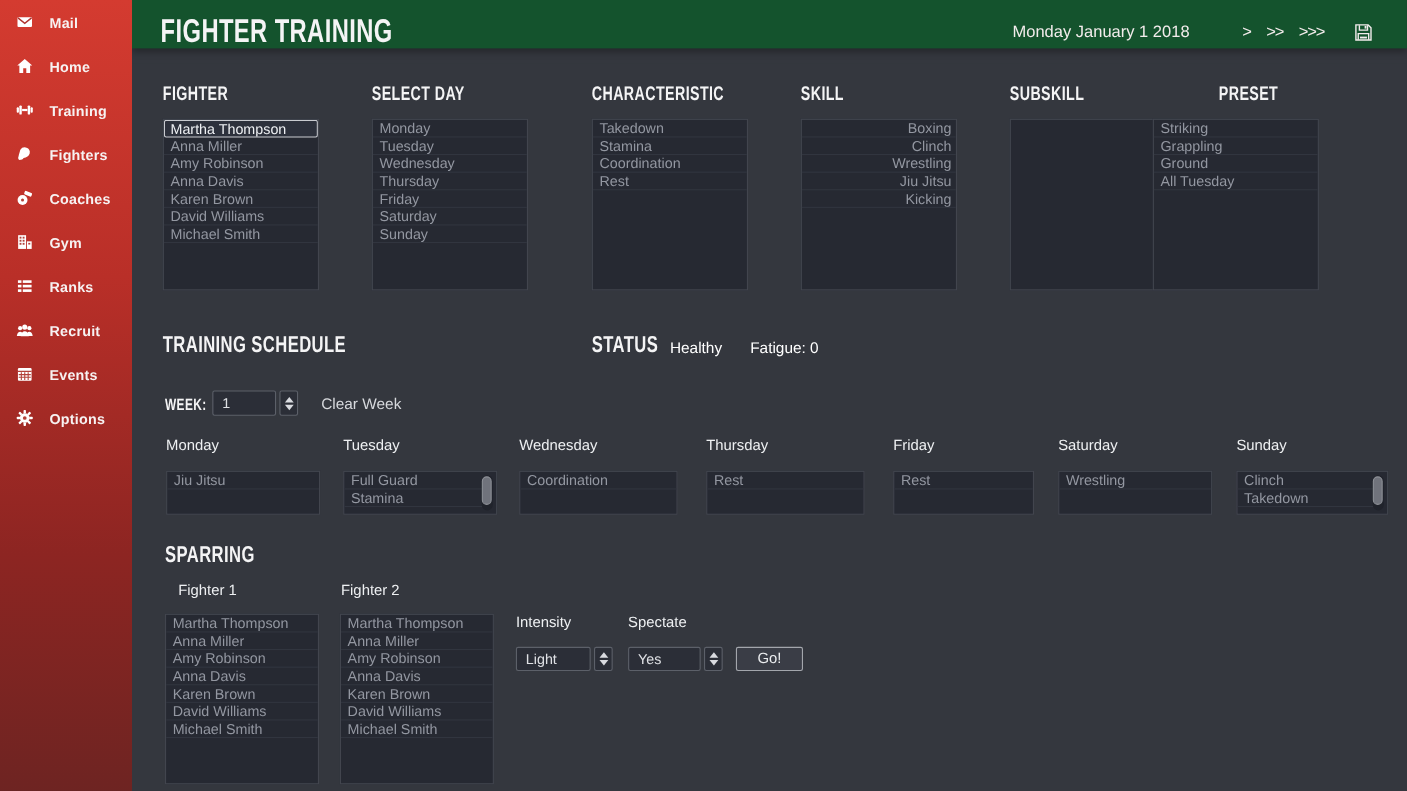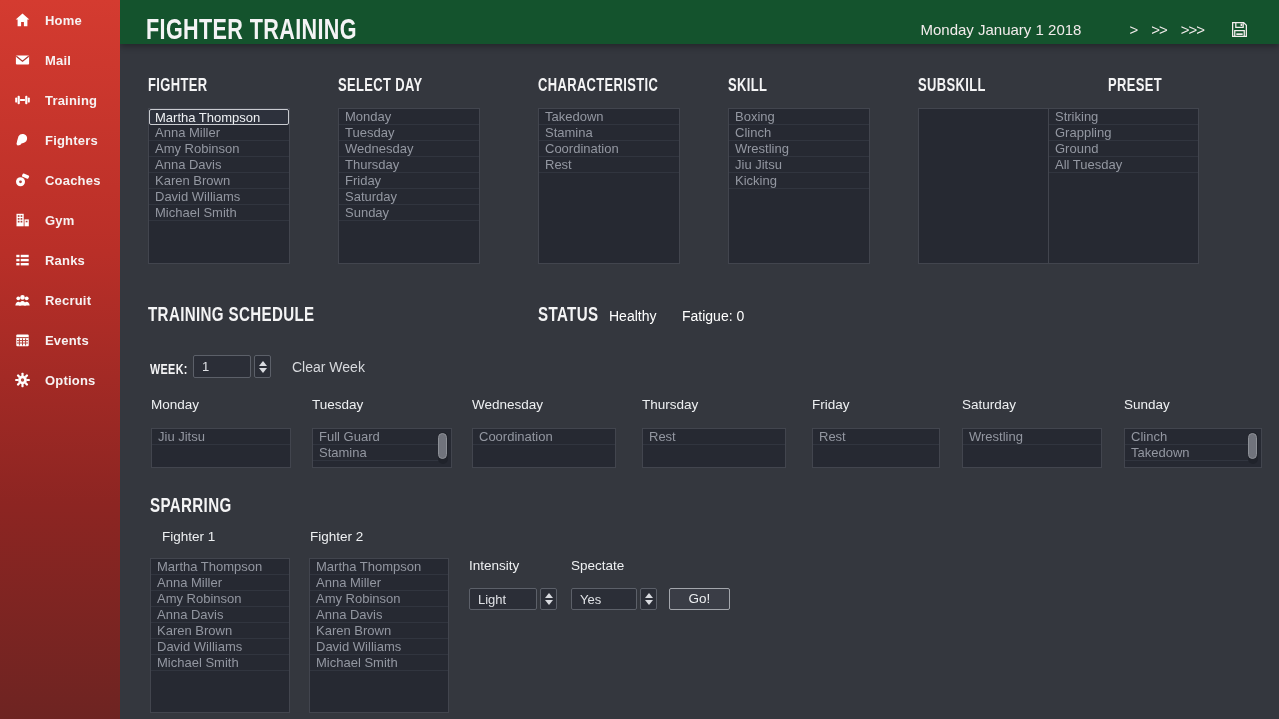--- a/index.html
+++ b/index.html
@@ -91,34 +91,34 @@
     background:#70737c; border:1px solid #8d9097; border-radius:5px; cursor:grab;
   }
   .day-entries { padding-right:4px; }
 </style>
 </head>
 <body>
 
 <aside class="sidebar">
   <div class="nav-item">
     <span class="ico">
-      <svg width="17" height="16" viewBox="0 0 16 16" fill="#fff">
-          <path d="M8 1.6 14.8 7.6 12.9 7.6 12.9 14.3 9.4 14.3 9.4 10 6.6 10 6.6 14.3 3.1 14.3 3.1 7.6 1.2 7.6Z"></path>
-        </svg>
-    </span>
-    <span class="lbl">Home</span>
-  </div>
-  <div class="nav-item">
-    <span class="ico">
       <svg width="17" height="16" viewBox="0 0 16 16">
           <rect x="1.4" y="3.6" width="13.2" height="9" rx="1" fill="#fff"></rect>
           <path d="M1.8 4.2 8 9.2 14.2 4.2" fill="none" stroke="#b03430" stroke-width="1.3"></path>
         </svg>
     </span>
     <span class="lbl">Mail</span>
+  </div>
+  <div class="nav-item">
+    <span class="ico">
+      <svg width="17" height="16" viewBox="0 0 16 16" fill="#fff">
+          <path d="M8 1.6 14.8 7.6 12.9 7.6 12.9 14.3 9.4 14.3 9.4 10 6.6 10 6.6 14.3 3.1 14.3 3.1 7.6 1.2 7.6Z"></path>
+        </svg>
+    </span>
+    <span class="lbl">Home</span>
   </div>
   <div class="nav-item">
     <span class="ico">
       <svg width="17" height="16" viewBox="0 0 16 16" fill="#fff">
           <rect x="0.7" y="5.4" width="2" height="5.2" rx="0.9"></rect>
           <rect x="3.1" y="3.8" width="2.2" height="8.4" rx="0.9"></rect>
           <rect x="5.6" y="7" width="4.8" height="2"></rect>
           <rect x="10.7" y="3.8" width="2.2" height="8.4" rx="0.9"></rect>
           <rect x="13.3" y="5.4" width="2" height="5.2" rx="0.9"></rect>
         </svg>
@@ -278,21 +278,21 @@
   <span class="cond sec-title-sm abs" style="left:418px;top:17px;">Characteristic</span>
   <div class="panel" style="left:418px;top:50px;width:142px;height:156px;">
 
   <div class="list-item">Takedown</div>
       <div class="list-item">Stamina</div>
       <div class="list-item">Coordination</div>
       <div class="list-item">Rest</div>
     </div>
 
   <span class="cond sec-title-sm abs" style="left:608px;top:17px;">Skill</span>
-  <div class="panel" style="left:608px;top:50px;width:142px;height:156px;">
+  <div class="panel" style="left:608px;top:50px;width:142px;height:156px;text-align:right;">
 
   <div class="list-item">Boxing</div>
       <div class="list-item">Clinch</div>
       <div class="list-item">Wrestling</div>
       <div class="list-item">Jiu Jitsu</div>
       <div class="list-item">Kicking</div>
     </div>
 
   <span class="cond sec-title-sm abs" style="left:798px;top:17px;">Subskill</span>
   <div class="panel" style="left:798px;top:50px;width:152px;height:156px;">

